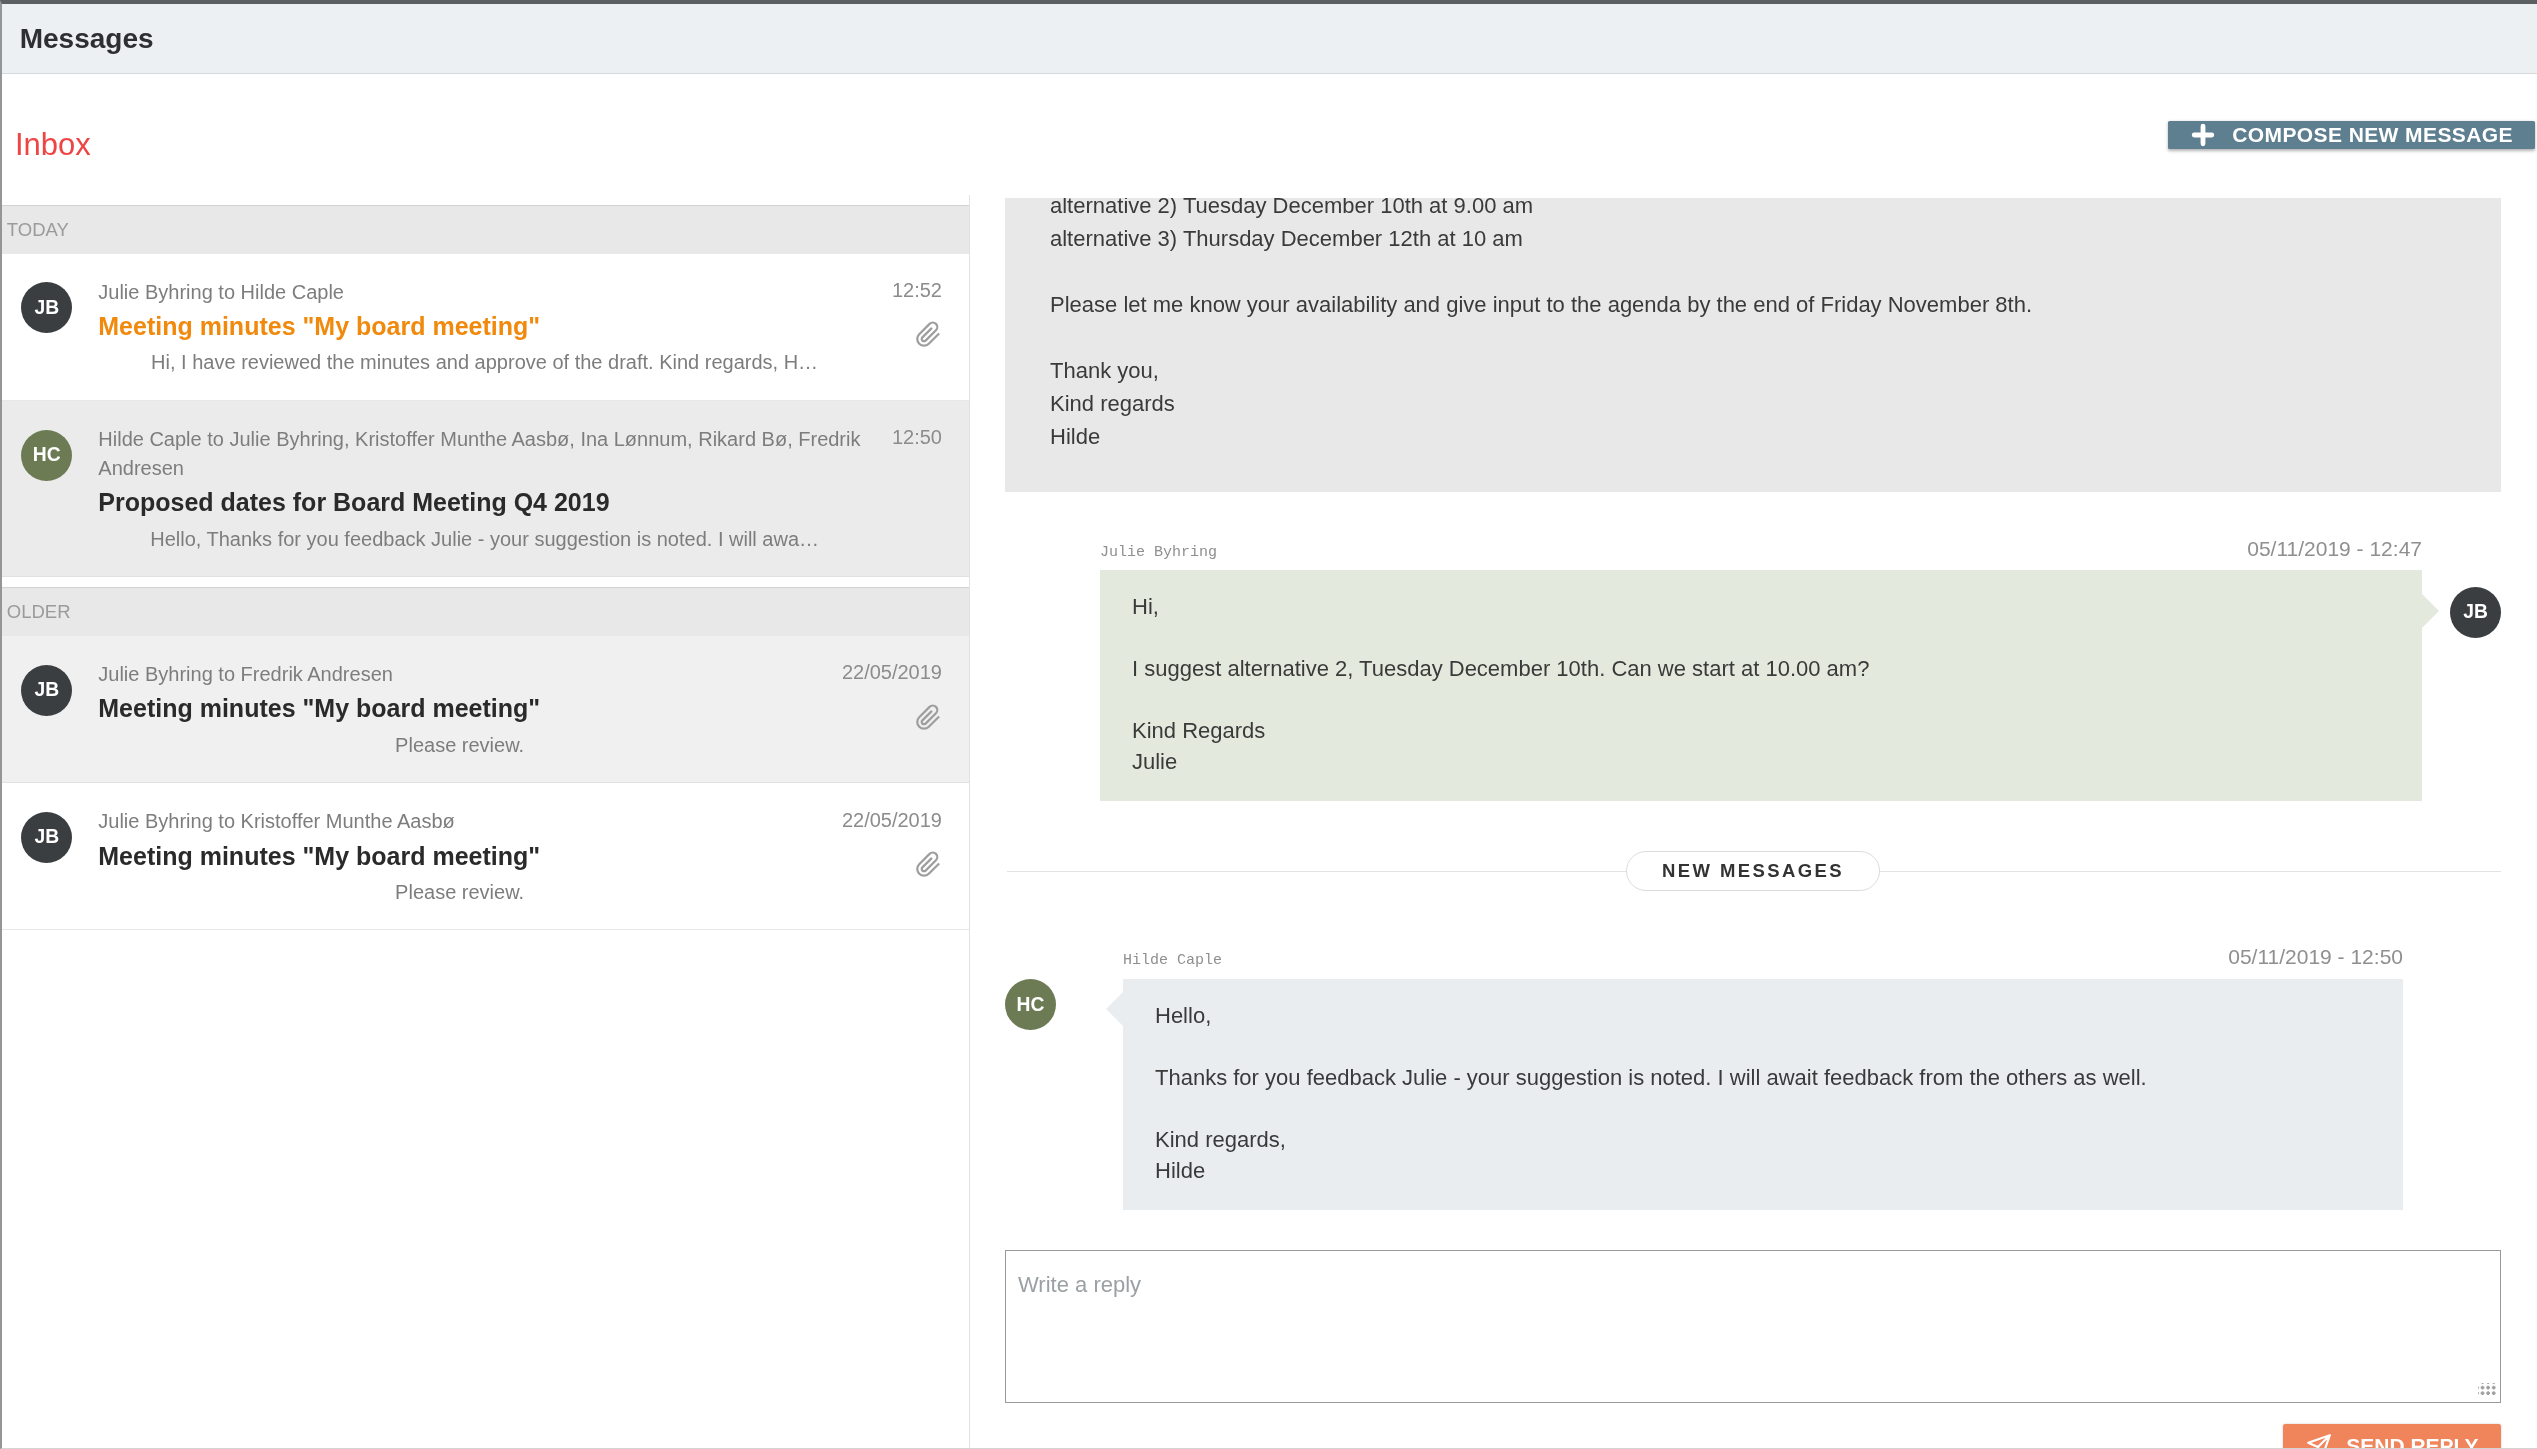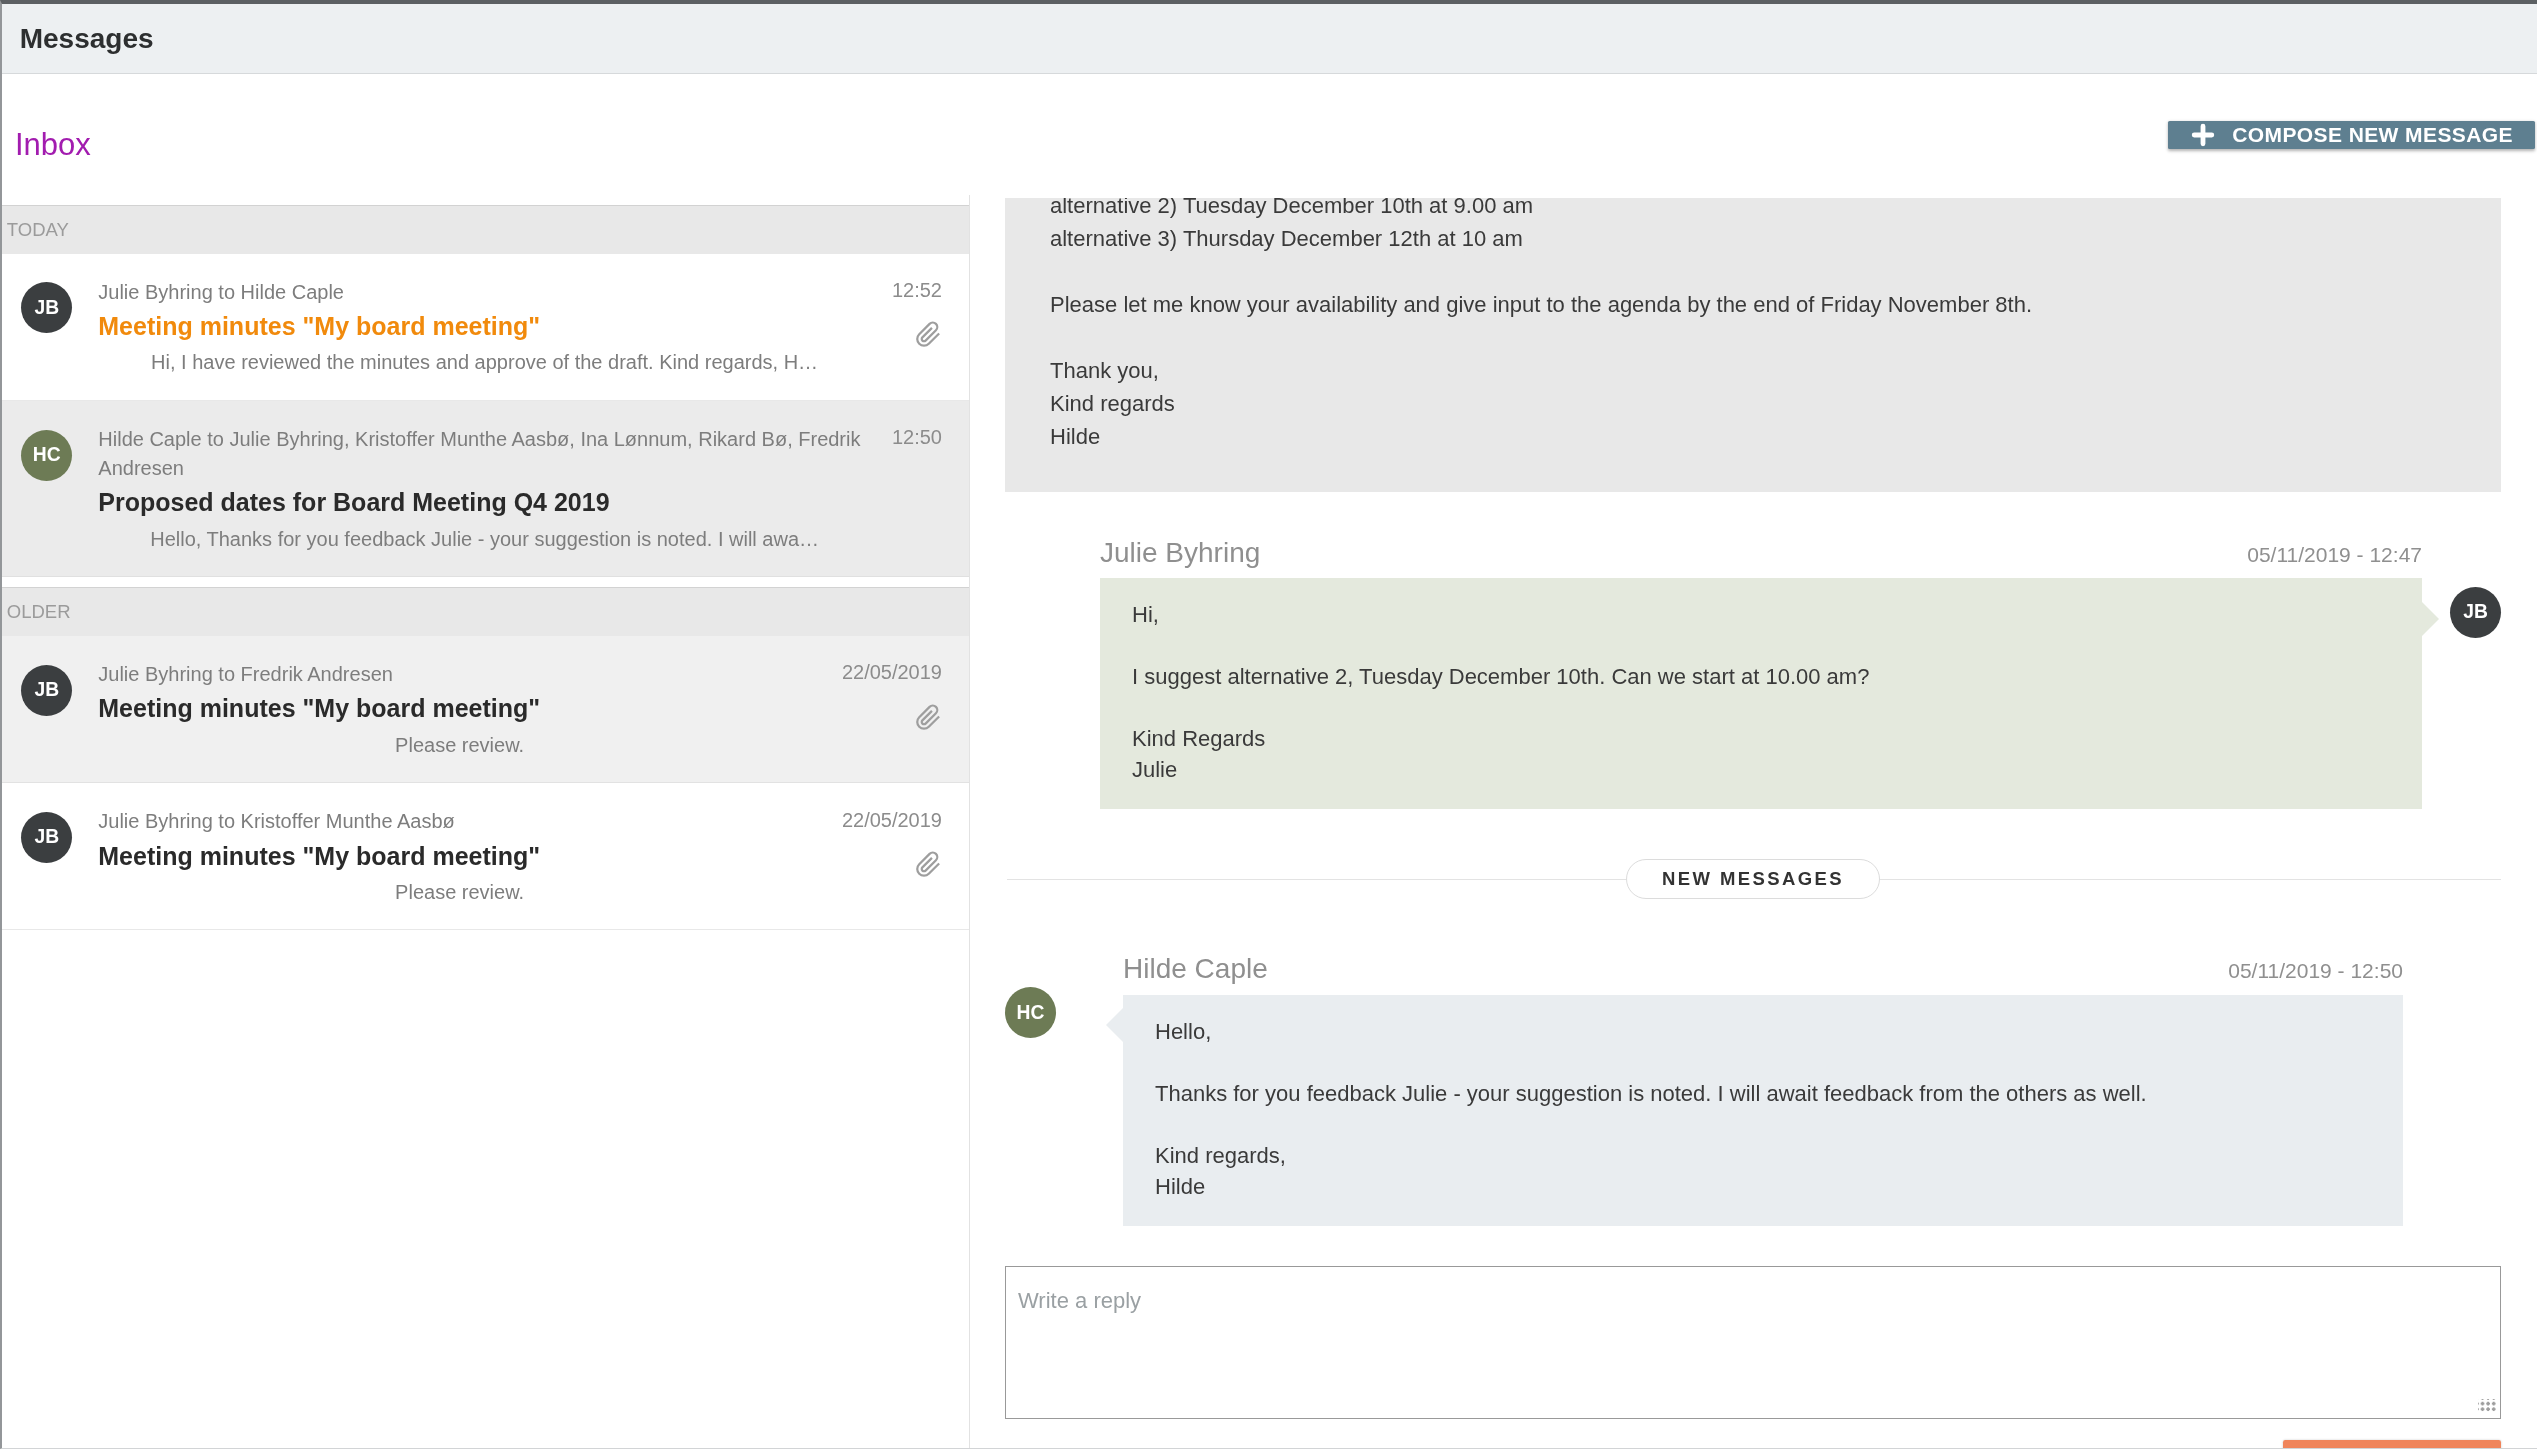--- a/index.html
+++ b/index.html
@@ -10,21 +10,21 @@
     background:#fff;font-family:"Liberation Sans",sans-serif;
     overflow:hidden;display:flex;flex-direction:column;
   }
   
   .topbar{height:69px;background:#edf0f2;border-bottom:0.8px solid #d6d9db;
     display:flex;align-items:center;padding-left:17.7px;flex:none;}
   .topbar-title{font-size:28px;color:#2d2f30;font-weight:bold;}
   
   .subheader{height:121px;display:flex;align-items:center;justify-content:space-between;
     padding:0 1.6px 0 13px;flex:none;}
-  .inbox-title{font-size:31px;color:#a21caf;margin-top:20px;}
+  .inbox-title{font-size:31px;color:#ef4444;margin-top:20px;}
   .compose-btn{display:flex;align-items:center;gap:17.7px;background:#5e7f90;color:#fff;
     border:none;height:28px;padding:0 22.5px;font-size:21px;font-weight:bold;letter-spacing:0.4px;
     border-radius:1.6px;box-shadow:0 1.6px 3.2px rgba(0,0,0,.3);cursor:pointer;font-family:inherit;}
   
   .bodywrap{flex:1;display:flex;min-height:0;}
   .list-col{width:967px;flex:none;border-right:1.6px solid #e2e2e2;overflow:hidden;background:#fff;}
   .band{background:#e8e8e8;border-top:0.8px solid #d2d2d2;padding:13px 0 13px 4.8px;
     font-size:18.5px;color:#9b9b9b;margin-top:9.6px;}
   .item{display:flex;padding:24px 27px 22.5px 19.3px;border-bottom:0.8px solid #e8e8e8;cursor:pointer;background:#fff;}
   .item.bg-sel{background:#ebebeb;border-bottom-color:#e0e0e0;}
@@ -44,21 +44,21 @@
   .clip-icon{width:27px;height:27px;}
   
   .thread-col{flex:1;min-width:0;padding:3.2px 36px 0 35px;display:flex;flex-direction:column;overflow:hidden;}
   .history-box{background:#e8e8e8;padding:0 45px 39px;overflow:hidden;flex:none;}
   .history-text{margin:-9.6px 0 0;font-size:22px;line-height:33px;color:#3a3a3a;white-space:pre-line;}
   .msg{display:flex;flex:none;}
   .msg-julie{margin-top:45px;}
   .msg-main{flex:1;min-width:0;}
   .msg-right .msg-main{margin-left:95px;}
   .msg-head{display:flex;justify-content:space-between;align-items:baseline;margin-bottom:9.6px;}
-  .msg-author{font-size:28px;color:#8f8f8f;}
+  .msg-author{font-size:15px;color:#8f8f8f;font-family:Liberation Mono, monospace;}
   .msg-time{font-size:21px;color:#8f8f8f;}
   .bubble{position:relative;padding:21px 32px 24px;font-size:22px;line-height:31px;
     color:#3a3a3a;white-space:pre-line;}
   .bubble-green{background:#e4e9dd;}
   .bubble-blue{background:#e9edf0;}
   .bubble-green::after{content:"";position:absolute;right:-17px;top:24px;width:0;height:0;
     border:17.7px solid transparent;border-left-color:#e4e9dd;border-right:0;}
   .bubble-blue::before{content:"";position:absolute;left:-17px;top:13px;width:0;height:0;
     border:17.7px solid transparent;border-right-color:#e9edf0;border-left:0;}
   .avatar-col-right{width:51px;flex:none;margin-left:28px;padding-top:50px;}

